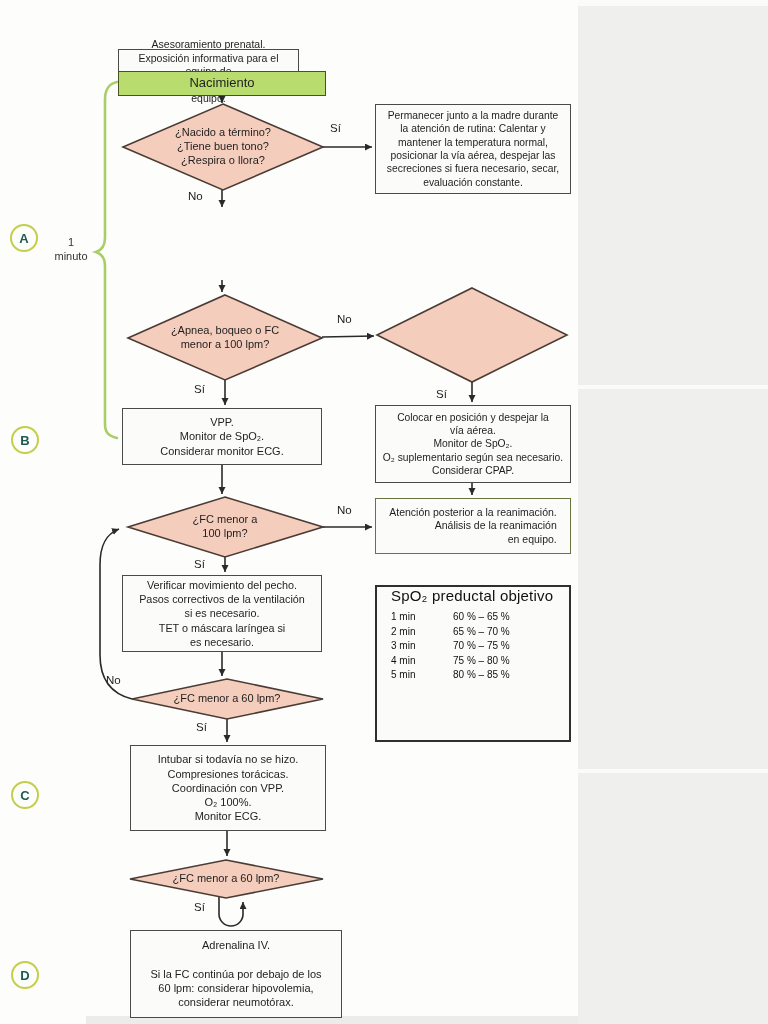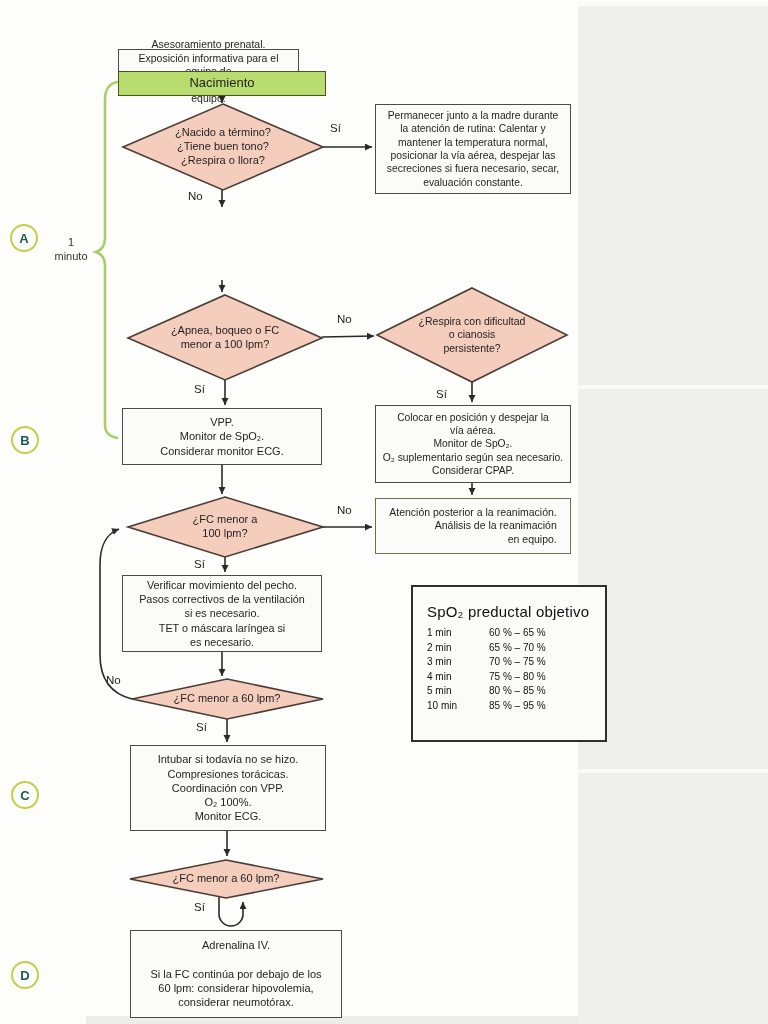--- a/index.html
+++ b/index.html
@@ -33,21 +33,21 @@
     position:absolute;width:24px;height:24px;border-radius:50%;
     border:2px solid #c3cf4a;color:#1d5b52;font-weight:bold;font-size:13px;
     display:flex;align-items:center;justify-content:center;z-index:3;background:transparent;
   }
   .oneminute{
     position:absolute;left:48px;top:236px;width:46px;z-index:3;
     font-size:11px;text-align:center;white-space:pre-line;line-height:1.25;color:#333;
   }
   .spo2{
     position:absolute;left:375px;top:585px;width:196px;height:157px;z-index:3;
-    background:#fbfbfa;border:2px solid #2f2f2c;box-sizing:border-box;padding:16px 10px 4px 14px;margin-left:36px;
+    background:#fbfbfa;border:2px solid #2f2f2c;box-sizing:border-box;padding:0 10px 4px 14px;
   }
   .spo2-title{font-size:15px;color:#111;margin-bottom:6px;letter-spacing:0.2px;}
   .spo2-row{display:flex;font-size:10px;line-height:1.45;color:#111;}
   .spo2-time{width:62px;}
   .spo2-range{flex:1;}
 </style>
 </head>
 <body>
 
 <div id="stage">
@@ -137,23 +137,20 @@
 
 Si la FC continúa por debajo de los
 60 lpm: considerar hipovolemia,
 considerar neumotórax.</div>
 
   <div class="dtext" style="left:133px;top:112px;width:180px;height:70px;font-size:11px;">¿Nacido a término?
 ¿Tiene buen tono?
 ¿Respira o llora?</div>
   <div class="dtext" style="left:138px;top:306px;width:174px;height:64px;font-size:11px;">¿Apnea, boqueo o FC
 menor a 100 lpm?</div>
-  <div class="dtext" style="left:387px;top:298px;width:170px;height:74px;font-size:10.5px;">¿Respira con dificultad
-o cianosis
-persistente?</div>
   <div class="dtext" style="left:148px;top:503px;width:154px;height:48px;font-size:11px;">¿FC menor a
 100 lpm?</div>
   <div class="dtext" style="left:142px;top:687px;width:170px;height:24px;font-size:11px;">¿FC menor a 60 lpm?</div>
   <div class="dtext" style="left:140px;top:867px;width:172px;height:24px;font-size:11px;">¿FC menor a 60 lpm?</div>
 
   <span class="elabel" style="left:330px;top:122px;">Sí</span>
   <span class="elabel" style="left:188px;top:190px;">No</span>
   <span class="elabel" style="left:337px;top:313px;">No</span>
   <span class="elabel" style="left:194px;top:383px;">Sí</span>
   <span class="elabel" style="left:436px;top:388px;">Sí</span>
@@ -186,19 +183,15 @@
       <span class="spo2-range">70 % – 75 %</span>
     </div>
     <div class="spo2-row">
       <span class="spo2-time">4 min</span>
       <span class="spo2-range">75 % – 80 %</span>
     </div>
     <div class="spo2-row">
       <span class="spo2-time">5 min</span>
       <span class="spo2-range">80 % – 85 %</span>
     </div>
-    <div class="spo2-row">
-      <span class="spo2-time">10 min</span>
-      <span class="spo2-range">85 % – 95 %</span>
-    </div>
   </div>
 
 </div>
 
 </body></html>

